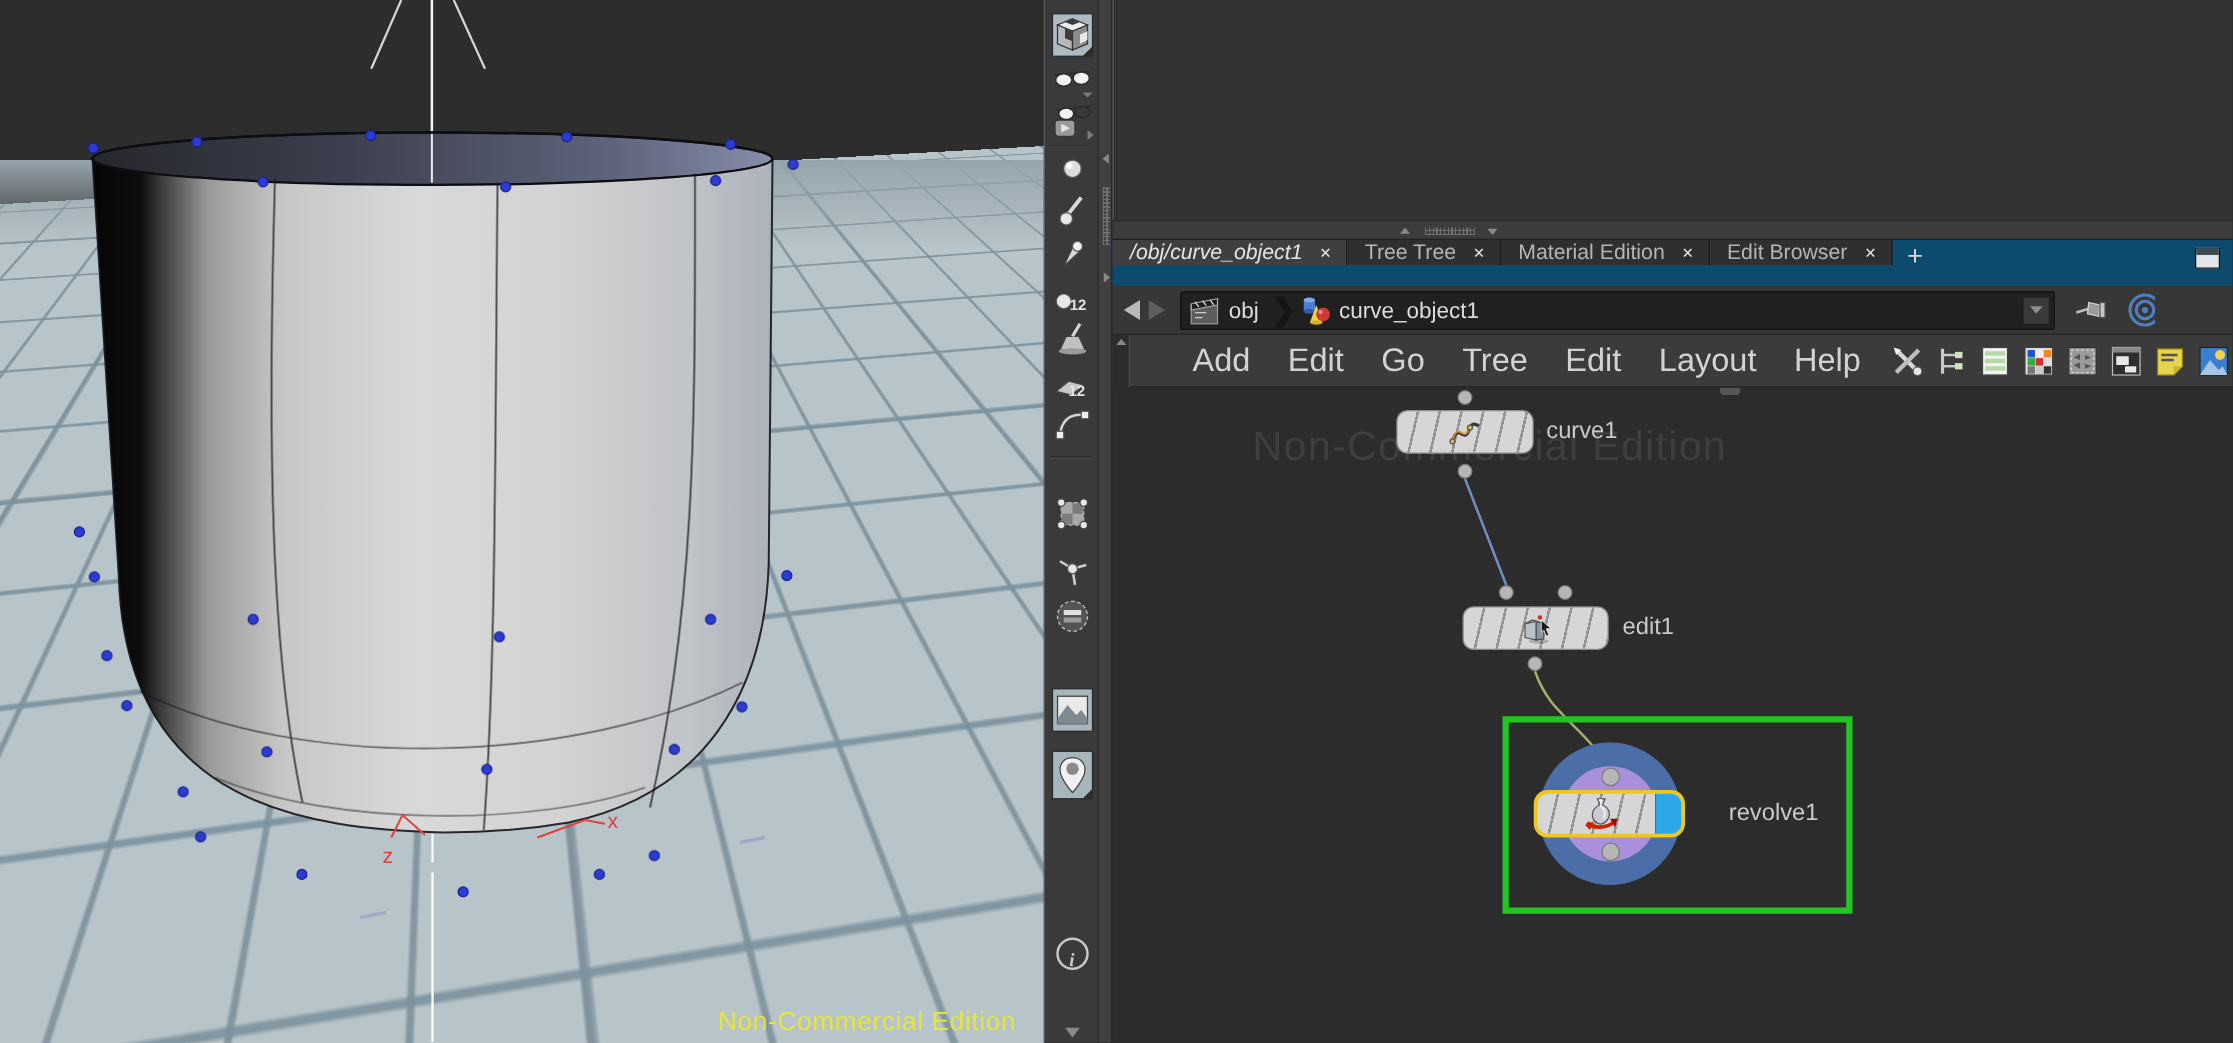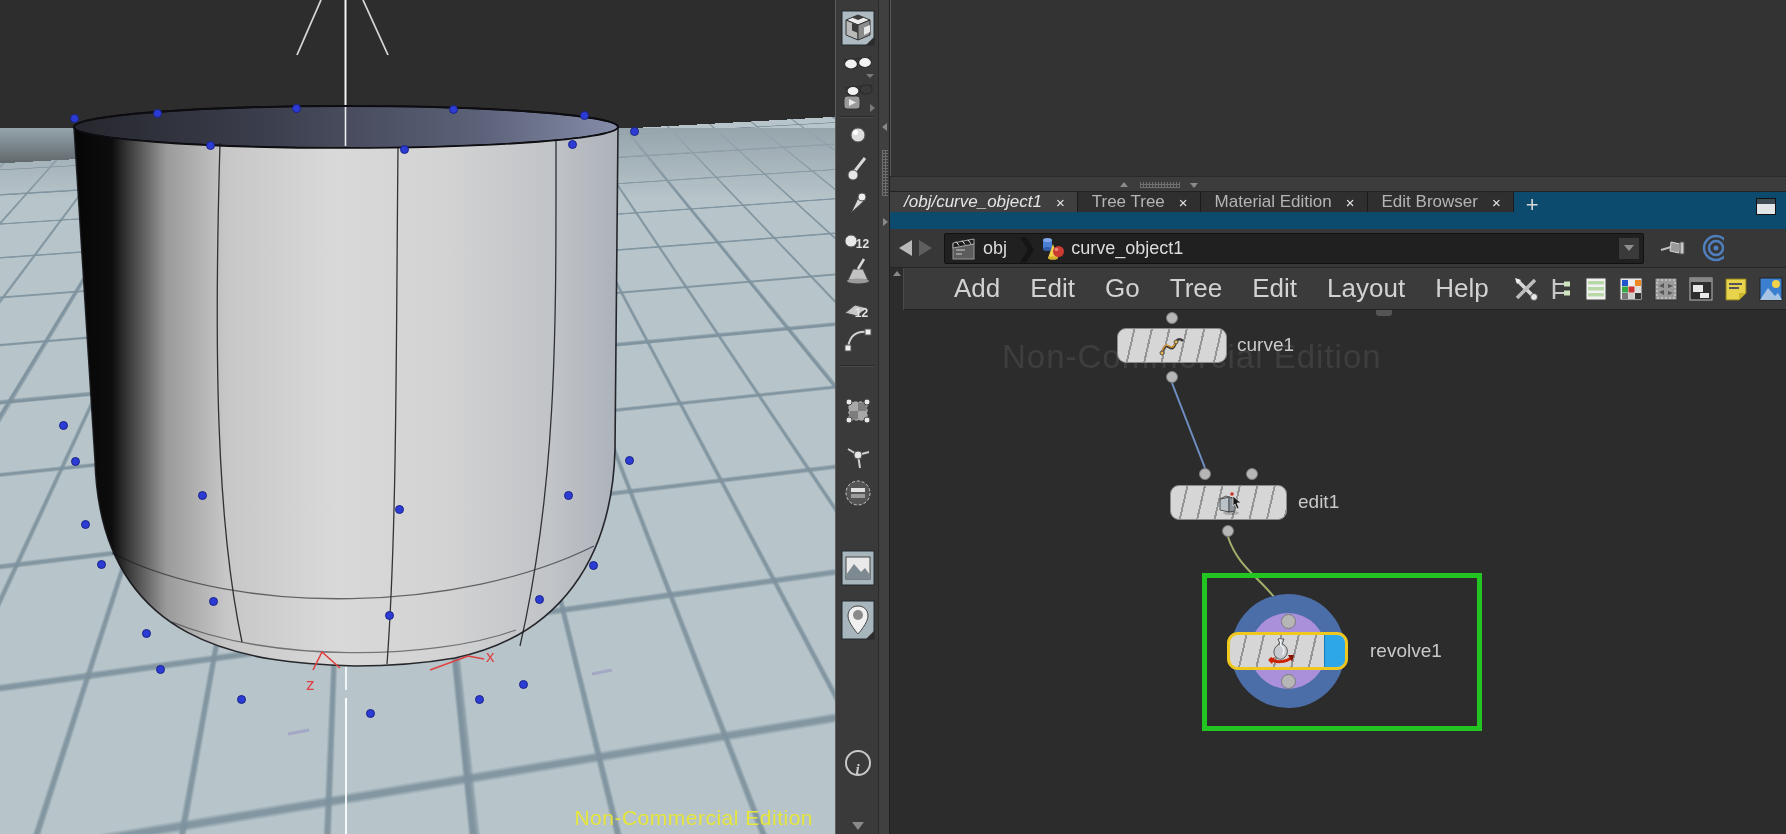--- a/index.html
+++ b/index.html
@@ -564,16 +564,16 @@
     <div class="hnode" id="node-revolve1">
       <svg width="30" height="30" viewBox="0 0 30 30" style="margin-right:14px;">
         <path d="M12,3 L18,3 L16,8 C22,10 23,17 19,21 C16,24 13,24 10,21 C6,17 8,10 14,8 Z" fill="#c8ccd0" stroke="#555"></path>
         <path d="M13,4 L15,4 L14.5,9 C18,11 19,16 16.5,19" fill="none" stroke="#f0f2f4" stroke-width="1.4"></path>
         <path d="M4,22 C8,27 20,27 26,21" fill="none" stroke="#cc2200" stroke-width="3"></path>
         <polygon points="2,24 9,21 6,28" fill="#cc2200"></polygon>
         <polygon points="28,19 22,19 26,26" fill="#881400"></polygon>
       </svg>
       <div class="flag-display"></div>
     </div>
-    <div class="node-label" style="left:480px;top:330px;">revolve1</div>
+    <div class="node-label" style="left:493px;top:330px;">revolve1</div>
 
   </div>
 </div>
 
 </body></html>

